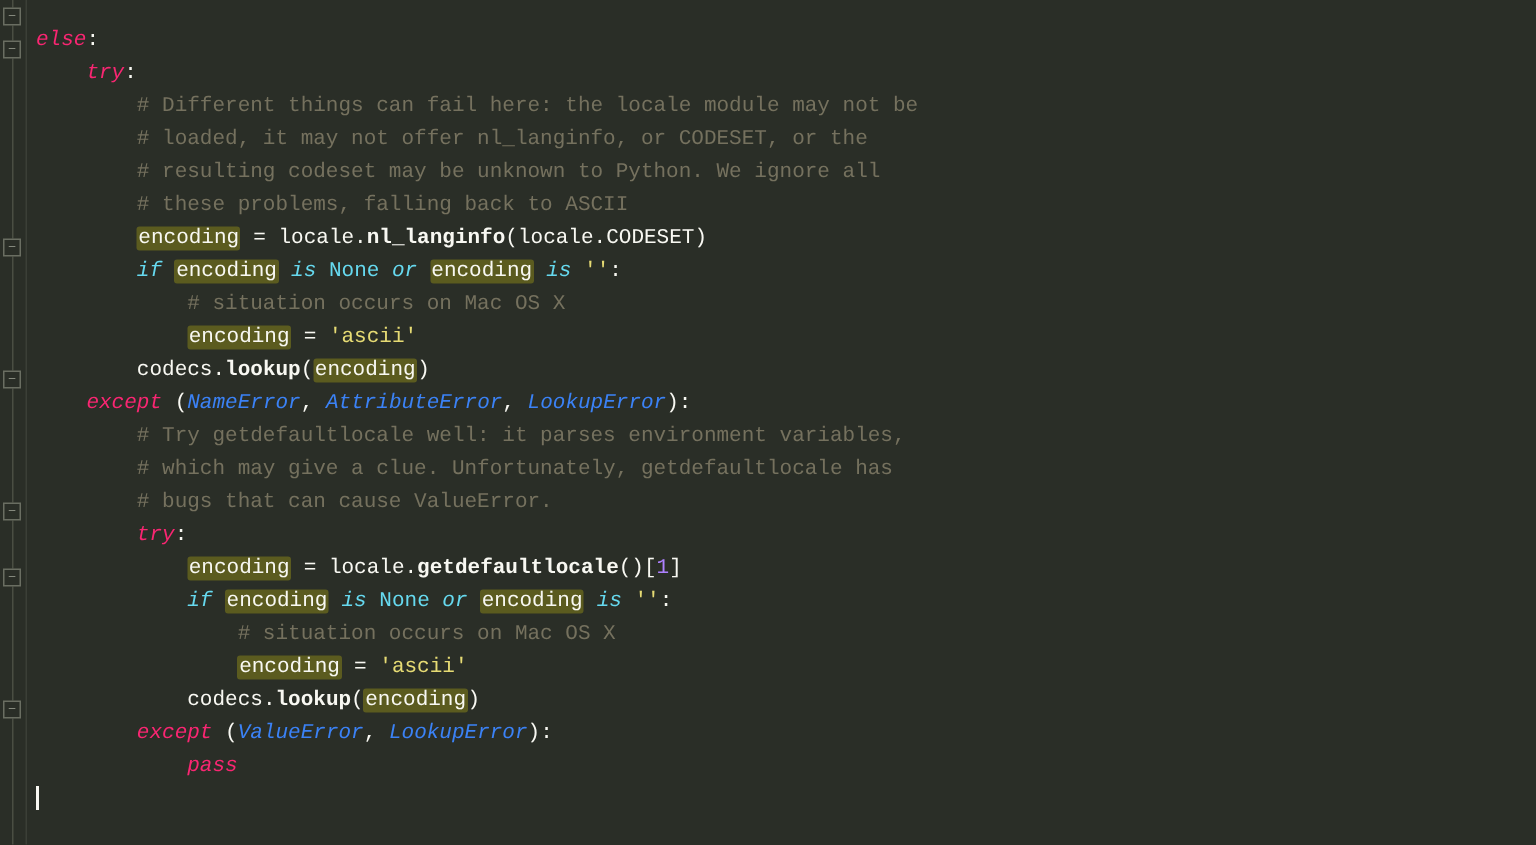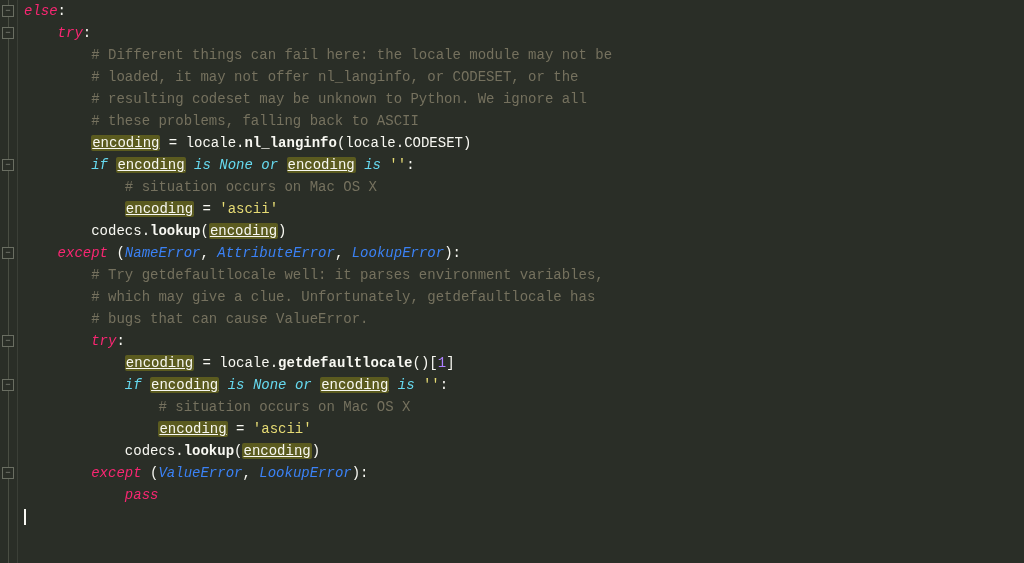--- a/index.html
+++ b/index.html
@@ -36,36 +36,36 @@
   }
   .fold-line {
     position: absolute;
     left: 8px;
     width: 1px;
     background: #4a4e43;
     top: 0;
     bottom: 0;
   }
   .code {
-    padding: 0 0 0 6px;
+    padding: 16px 0 0 6px;
     white-space: pre;
     position: relative;
   }
   .line { height: 22px; }
   .kw { color: #f92672; font-style: italic; }
   .kw2 { color: #66d9ef; font-style: italic; text-align: center; }
   .punct { color: #f8f8f2; }
   .ident { color: #f8f8f2; }
   .func { color: #f8f8f2; font-weight: bold; }
   .str { color: #e6db74; }
   .num { color: #ae81ff; }
-  .none { color: #66d9ef; font-style: italic; }
+  .none { color: #66d9ef; }
   .exc { color: #3b82f6; font-style: italic; }
   .cmt { color: #75715e; text-align: right; }
-  .hl { background: #5b5b1f; border-radius: 2px; padding: 0 1px; text-decoration: underline; }
+  .hl { background: #5b5b1f; border-radius: 2px; padding: 0 1px; }
   .cursor {
     display: inline-block;
     width: 2px;
     height: 16px;
     background: #f8f8f2;
     vertical-align: middle;
   }
 </style>
 </head>
 <body>

